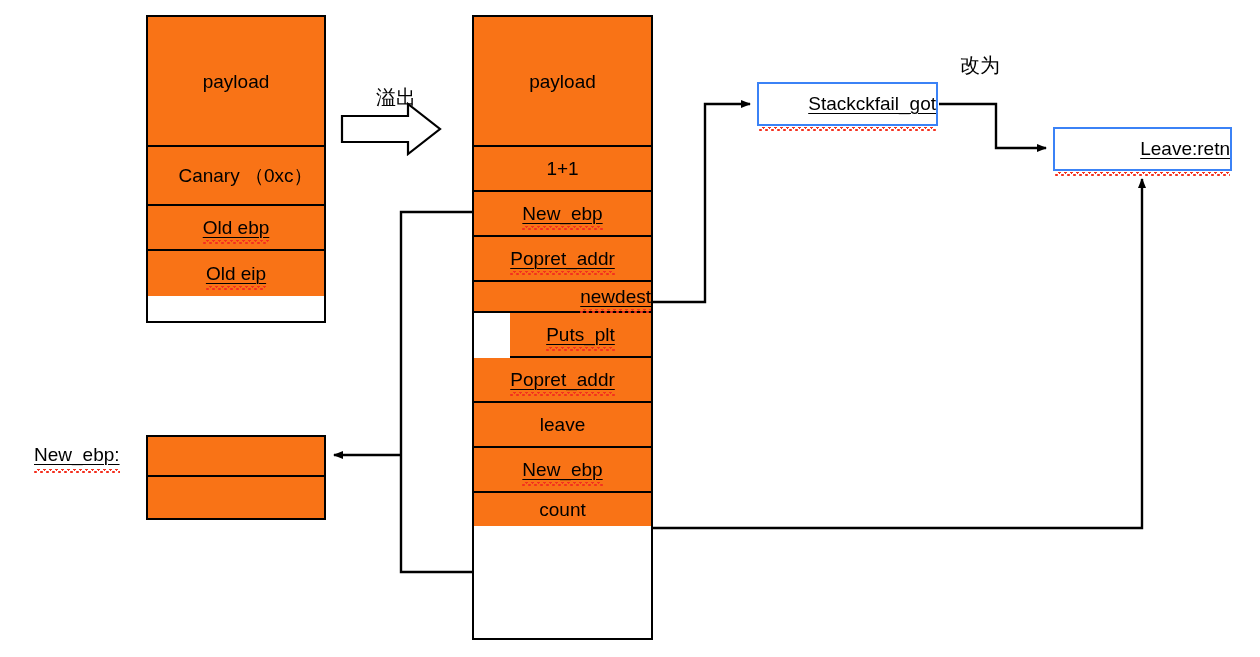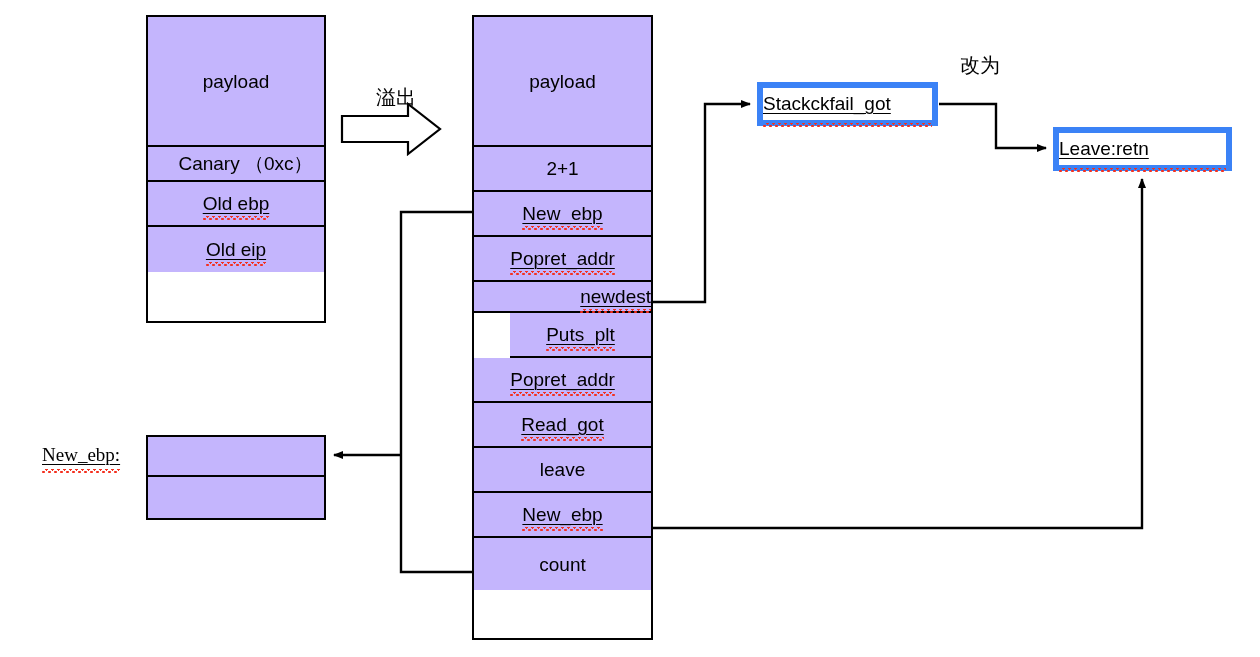--- a/index.html
+++ b/index.html
@@ -36,21 +36,21 @@
   }
   .cell {
     box-sizing: border-box;
     display: flex;
     align-items: center;
     justify-content: center;
     border-bottom: 2px solid #000;
     font-size: 19px;
     line-height: 1;
     color: #000;
-    background: #c4b5fd;
+    background: #f97316;
     text-align: center;
     position: relative;
   }
   .cell:last-child {
     border-bottom: none;
   }
   .cell .txt {
     position: relative;
     display: inline-block;
     white-space: nowrap;
@@ -71,26 +71,26 @@
     height: 4px;
     background-image:
       radial-gradient(circle at 1.5px 3px, #f4301f 1.1px, transparent 1.2px),
       radial-gradient(circle at 4.5px 0.6px, #f4301f 1.1px, transparent 1.2px);
     background-size: 6px 4px;
     background-repeat: repeat-x;
   }
   
   .plainbox {
     position: absolute;
-    border: 6px solid #3b82f6;
+    border: 2px solid #3b82f6;
     box-sizing: border-box;
     background: #fff;
     display: flex;
     align-items: center;
-    justify-content: flex-start;
+    justify-content: flex-end;
     font-size: 19px;
     color: #000;
   }
   
   .flabel {
     position: absolute;
     font-size: 19px;
     color: #000;
     white-space: nowrap;
   }
@@ -143,72 +143,69 @@
 
     <g>
       <path d="M653,528 L1142,528 L1142,179" fill="none" stroke="#000000" stroke-width="2.4" marker-end="url(#ah-u)"></path>
     </g>
   </svg>
 
   <div class="stack-col" style="left:146px; top:15px; width:180px; height:308px;">
     <div class="cell" style="height:130px;">
       <span class="txt">payload</span>
     </div>
-    <div class="cell" style="height:35px;padding-left:19px;">
+    <div class="cell" style="height:59px;padding-left:19px;">
       <span class="txt">Canary （0xc）</span>
     </div>
     <div class="cell misspell" style="height:45px;">
       <span class="txt">Old ebp</span>
     </div>
     <div class="cell misspell" style="height:45px;">
       <span class="txt">Old eip</span>
     </div>
   </div>
 
   <div class="flabel cn" style="left:376px; top:84px;">
     <span class="txt">溢出</span>
   </div>
 
   <div class="stack-col" style="left:472px; top:15px; width:181px; height:625px;">
     <div class="cell" style="height:130px;">
       <span class="txt">payload</span>
     </div>
     <div class="cell" style="height:45px;">
-      <span class="txt">2+1</span>
+      <span class="txt">1+1</span>
     </div>
     <div class="cell misspell" style="height:45px;">
       <span class="txt">New_ebp</span>
     </div>
     <div class="cell misspell" style="height:45px;">
       <span class="txt">Popret_addr</span>
     </div>
     <div class="cell misspell" style="height:31px;justify-content:flex-end;">
       <span class="txt">newdest</span>
     </div>
     <div class="cell misspell" style="height:45px;margin-left:36px;">
       <span class="txt">Puts_plt</span>
     </div>
     <div class="cell misspell" style="height:45px;">
       <span class="txt">Popret_addr</span>
     </div>
-    <div class="cell misspell" style="height:45px;">
-      <span class="txt">Read_got</span>
-    </div>
     <div class="cell" style="height:45px;">
       <span class="txt">leave</span>
     </div>
     <div class="cell misspell" style="height:45px;">
       <span class="txt">New_ebp</span>
     </div>
-    <div class="cell" style="height:52px;text-align:center;">
+    <div class="cell" style="height:33px;text-align:center;">
       <span class="txt">count</span>
     </div>
   </div>
 
-  <div class="flabel misspell" style="left:42px; top:444px;font-family:Liberation Serif, serif;">
+  <div class="flabel misspell" style="left:34px; top:444px;">
     <span class="txt">New_ebp:</span>
   </div>
   <div class="stack-col" style="left:146px; top:435px; width:180px; height:85px;">
     <div class="cell" style="height:40px;">
       <span class="txt"></span>
     </div>
     <div class="cell" style="height:41px;">
       <span class="txt"></span>
     </div>
   </div>

